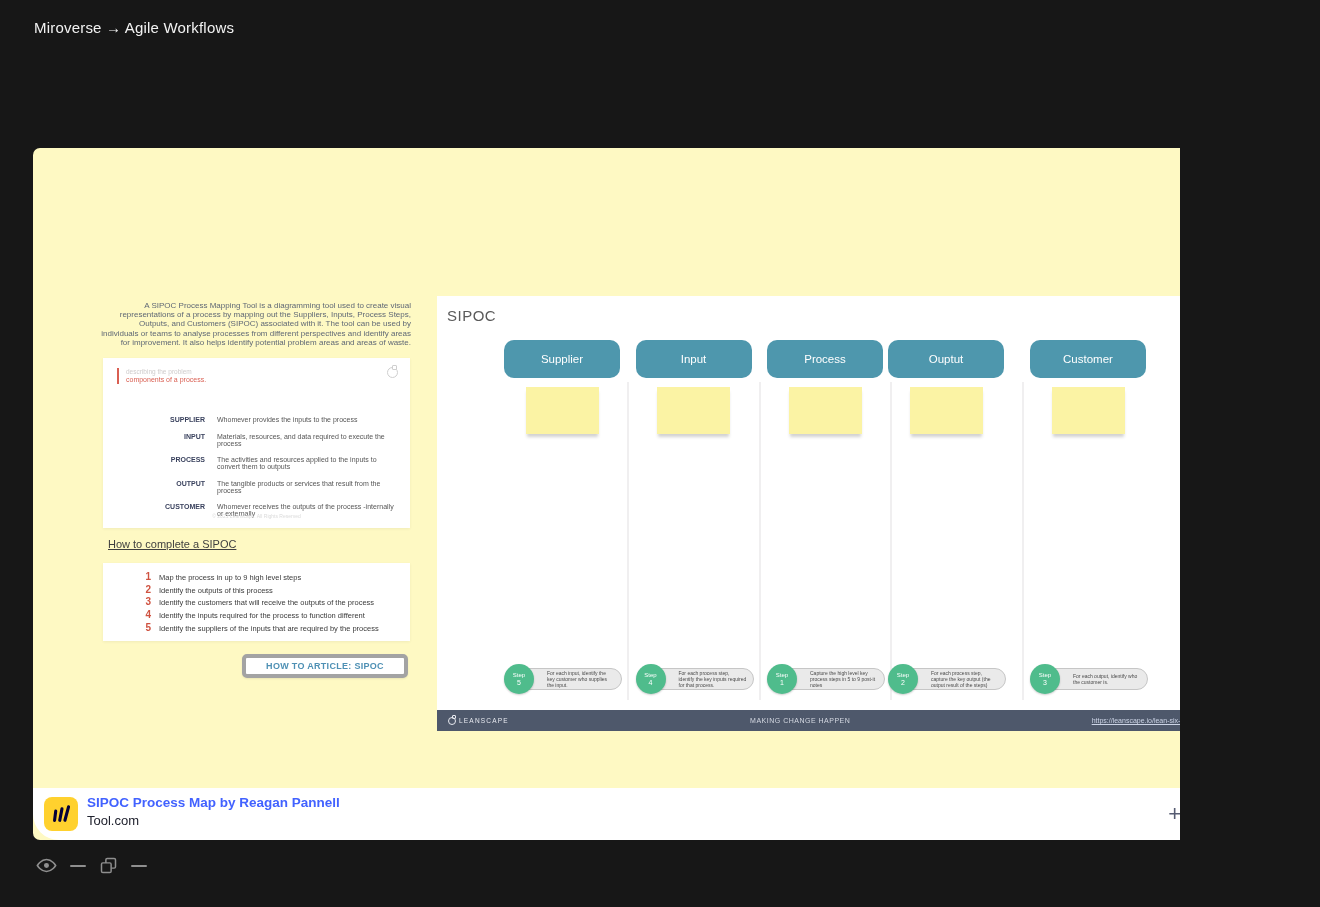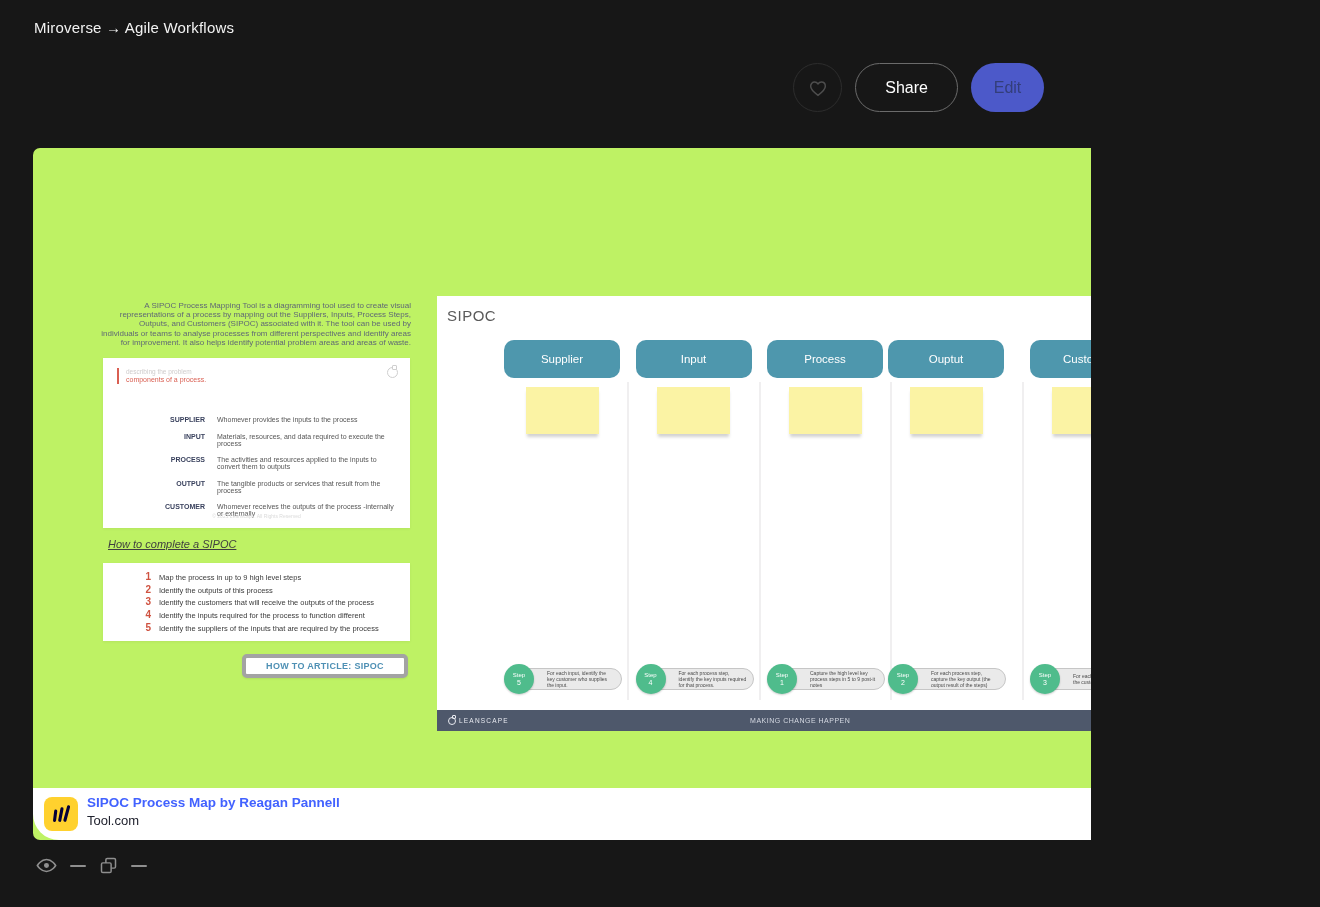--- a/index.html
+++ b/index.html
@@ -1,52 +1,52 @@
 <!DOCTYPE html>
 <html><head>
 <meta charset="utf-8">
 <style>
   * { margin:0; padding:0; box-sizing:border-box; }
   body { background:#171717; }
-  .page { position:relative; width:1091px; height:907px; background:#171717; overflow:hidden;
+  .page { position:relative; width:1180px; height:907px; background:#171717; overflow:hidden;
           font-family:"Liberation Sans", sans-serif; }
 
   
   .breadcrumb { position:absolute; left:34px; top:19px; color:#f2f2f2; font-size:15px; letter-spacing:.2px; cursor:pointer; }
   .page-title { position:absolute; left:30px; top:56px; color:#ffffff; font-size:47px; font-weight:800; letter-spacing:.5px; }
   .header-actions { position:absolute; right:47px; top:63px; display:flex; gap:13px; align-items:center; }
   .fav-btn { width:49px; height:49px; border-radius:50%; border:1.5px solid #2d2d2d; background:transparent;
              display:flex; align-items:center; justify-content:center; cursor:pointer; }
   .share-btn { height:49px; padding:0 29px; border-radius:25px; border:1.5px solid #6b6b6b; background:transparent;
                color:#ffffff; font-size:16px; font-family:inherit; cursor:pointer; }
   .edit-btn { height:49px; width:73px; border-radius:25px; border:none; background:#4c59c9; color:#333e7a;
               font-size:16px; font-weight:500; font-family:inherit; cursor:pointer; }
 
   
   .embed-panel { position:absolute; left:33px; top:148px; width:1240px; height:692px;
-                 background:#bef264; border-radius:7px; overflow:hidden; }
+                 background:#fef9c3; border-radius:7px; overflow:hidden; }
 
   
   .intro { position:absolute; left:67px; top:153px; width:311px; font-size:8px; line-height:9.2px;
            color:#5f6875; text-align:right; }
   .card { position:absolute; background:#ffffff; box-shadow:0 1px 3px rgba(0,0,0,.06); }
   .def-card { left:70px; top:210px; width:307px; height:170px; }
   .quote { position:absolute; left:14px; top:10px; border-left:2px solid #d95f52; padding-left:7px; }
   .quote-l1 { font-size:6.5px; color:#cfcccc; line-height:8px; }
   .quote-l2 { font-size:7px; color:#d95f52; line-height:8px; }
   .card-logo { position:absolute; right:12px; top:9px; width:11px; height:11px; border:1px solid #cfcfcf; border-radius:50%; }
   .card-logo::before { content:""; position:absolute; left:4px; top:-3px; width:3px; height:3px; border:1px solid #cfcfcf; border-radius:1px; background:#fff; }
   .def-rows { position:absolute; left:0; top:58px; width:100%; }
   .def-row { display:flex; margin-bottom:9.5px; }
   .def-term { width:102px; text-align:right; font-weight:700; font-size:7px; color:#3a425e; }
   .def-text { margin-left:12px; font-size:7px; color:#565656; flex:1; padding-right:10px; }
   .fine-print { position:absolute; bottom:9px; width:100%; text-align:center; font-size:5px; color:#dadada; }
 
   .howto-link { position:absolute; left:75px; top:390px; font-size:11px; color:#3f3f3f;
-                text-decoration:underline; cursor:pointer;font-style:italic; }
+                text-decoration:underline; cursor:pointer; }
 
   .steps-card { left:70px; top:415px; width:307px; height:78px; padding-top:8px; }
   .step-row { display:flex; align-items:baseline; height:12.7px; }
   .step-num { width:48px; text-align:right; font-weight:700; font-size:10px; color:#cf5240; }
   .step-text { margin-left:8px; font-size:7.5px; color:#3a3a3a; }
 
   .article-btn { position:absolute; left:209px; top:506px; width:166px; height:24px; background:#fff;
                  border:4px solid #a3a3a3; border-radius:5px; color:#4e90b4; font-size:9px; font-weight:700;
                  letter-spacing:.3px; font-family:inherit; box-shadow:0 1px 2px rgba(0,0,0,.08); cursor:pointer; }
 
@@ -92,31 +92,20 @@
   
   .bottom-toolbar { position:absolute; left:35px; top:854px; display:flex; align-items:center; gap:12px; }
   .stat-dash { width:16px; height:2px; border-radius:1px; background:#8f8f8f; }
 </style>
 </head>
 <body>
 
 <div class="page">
 
   <div class="breadcrumb">Miroverse → Agile Workflows</div>
-  <div class="header-actions">
-    <button class="fav-btn">
-      <span style="display:flex;">
-        <svg width="22" height="22" viewBox="0 0 24 24" fill="none" stroke="#4e4e4e" stroke-width="1.6">
-          <path d="M12 20c-5.2-3.7-8-6.6-8-9.8C4 7.4 5.9 5.5 8.3 5.5c1.5 0 2.9.8 3.7 2 .8-1.2 2.2-2 3.7-2 2.4 0 4.3 1.9 4.3 4.7 0 3.2-2.8 6.1-8 9.8z"></path>
-        </svg>
-      </span>
-    </button>
-    <button class="share-btn">Share</button>
-    <button class="edit-btn">Edit</button>
-  </div>
 
   <div class="embed-panel">
 
     <div class="intro">A SIPOC Process Mapping Tool is a diagramming tool used to create visual representations of a process by mapping out the Suppliers, Inputs, Process Steps, Outputs, and Customers (SIPOC) associated with it. The tool can be used by individuals or teams to analyse processes from different perspectives and identify areas for improvement. It also helps identify potential problem areas and areas of waste.</div>
 
     <div class="card def-card">
       <div class="quote">
         <div class="quote-l1">describing the problem</div>
         <div class="quote-l2">components of a process.</div>
       </div>

